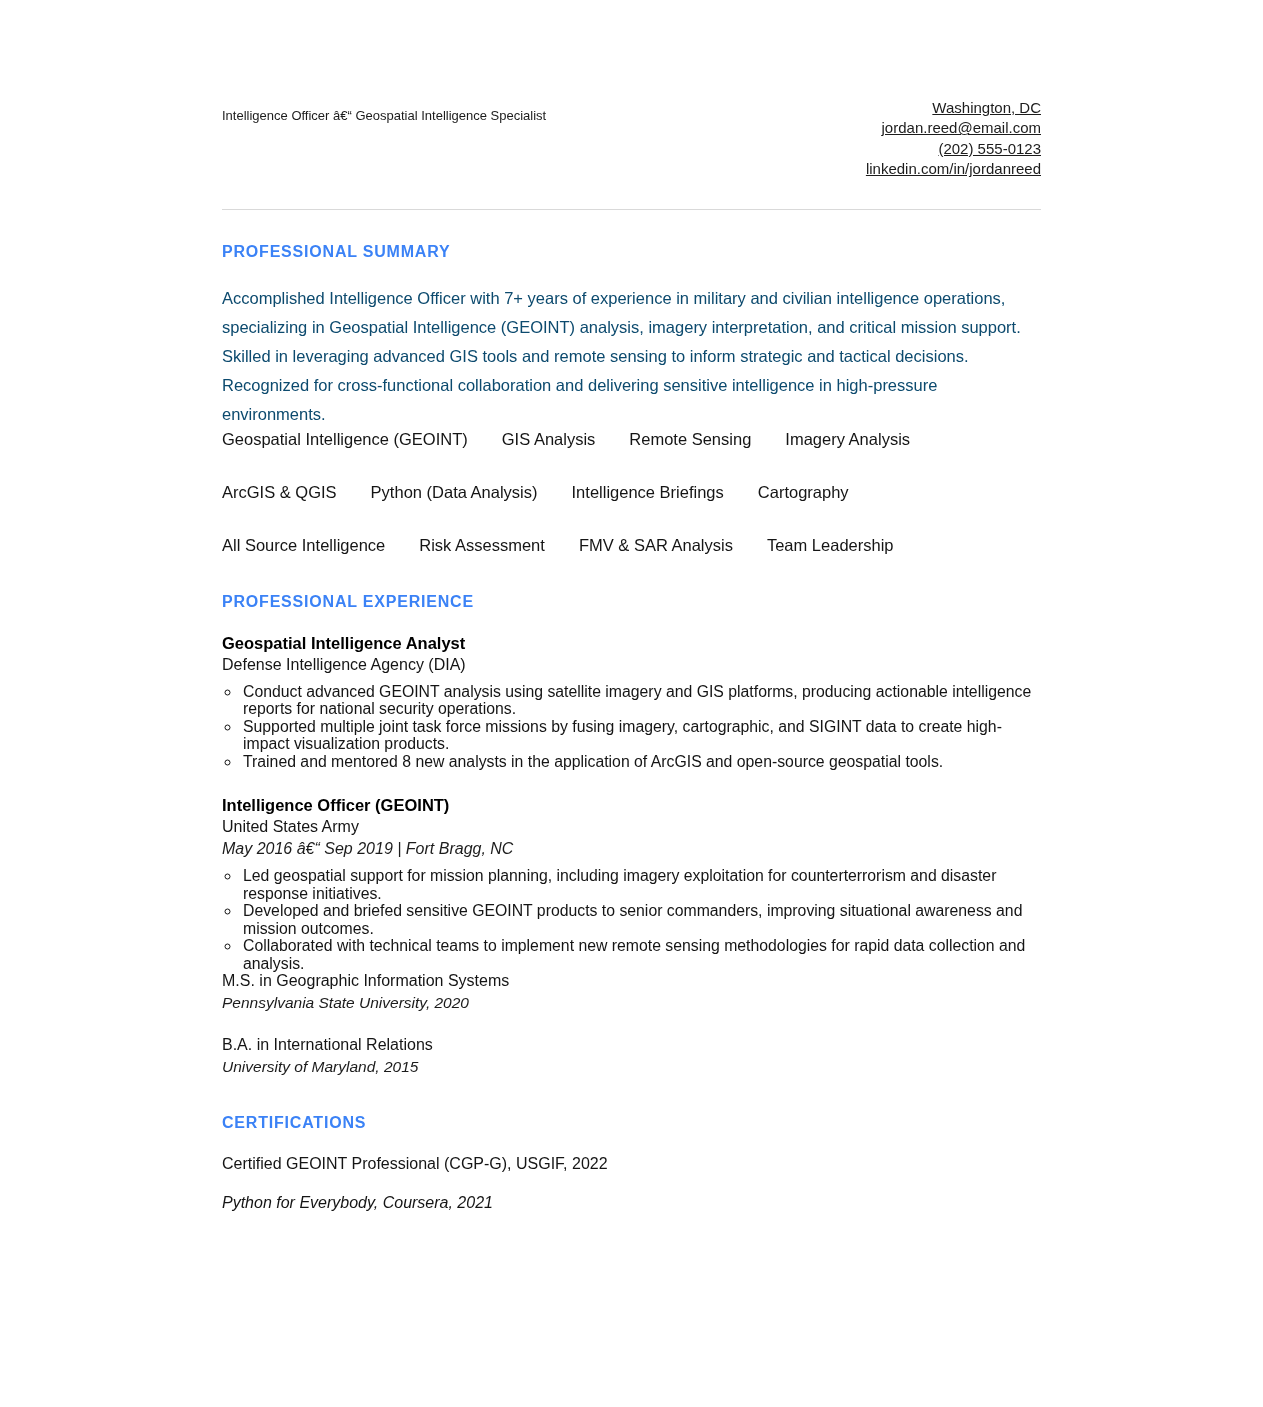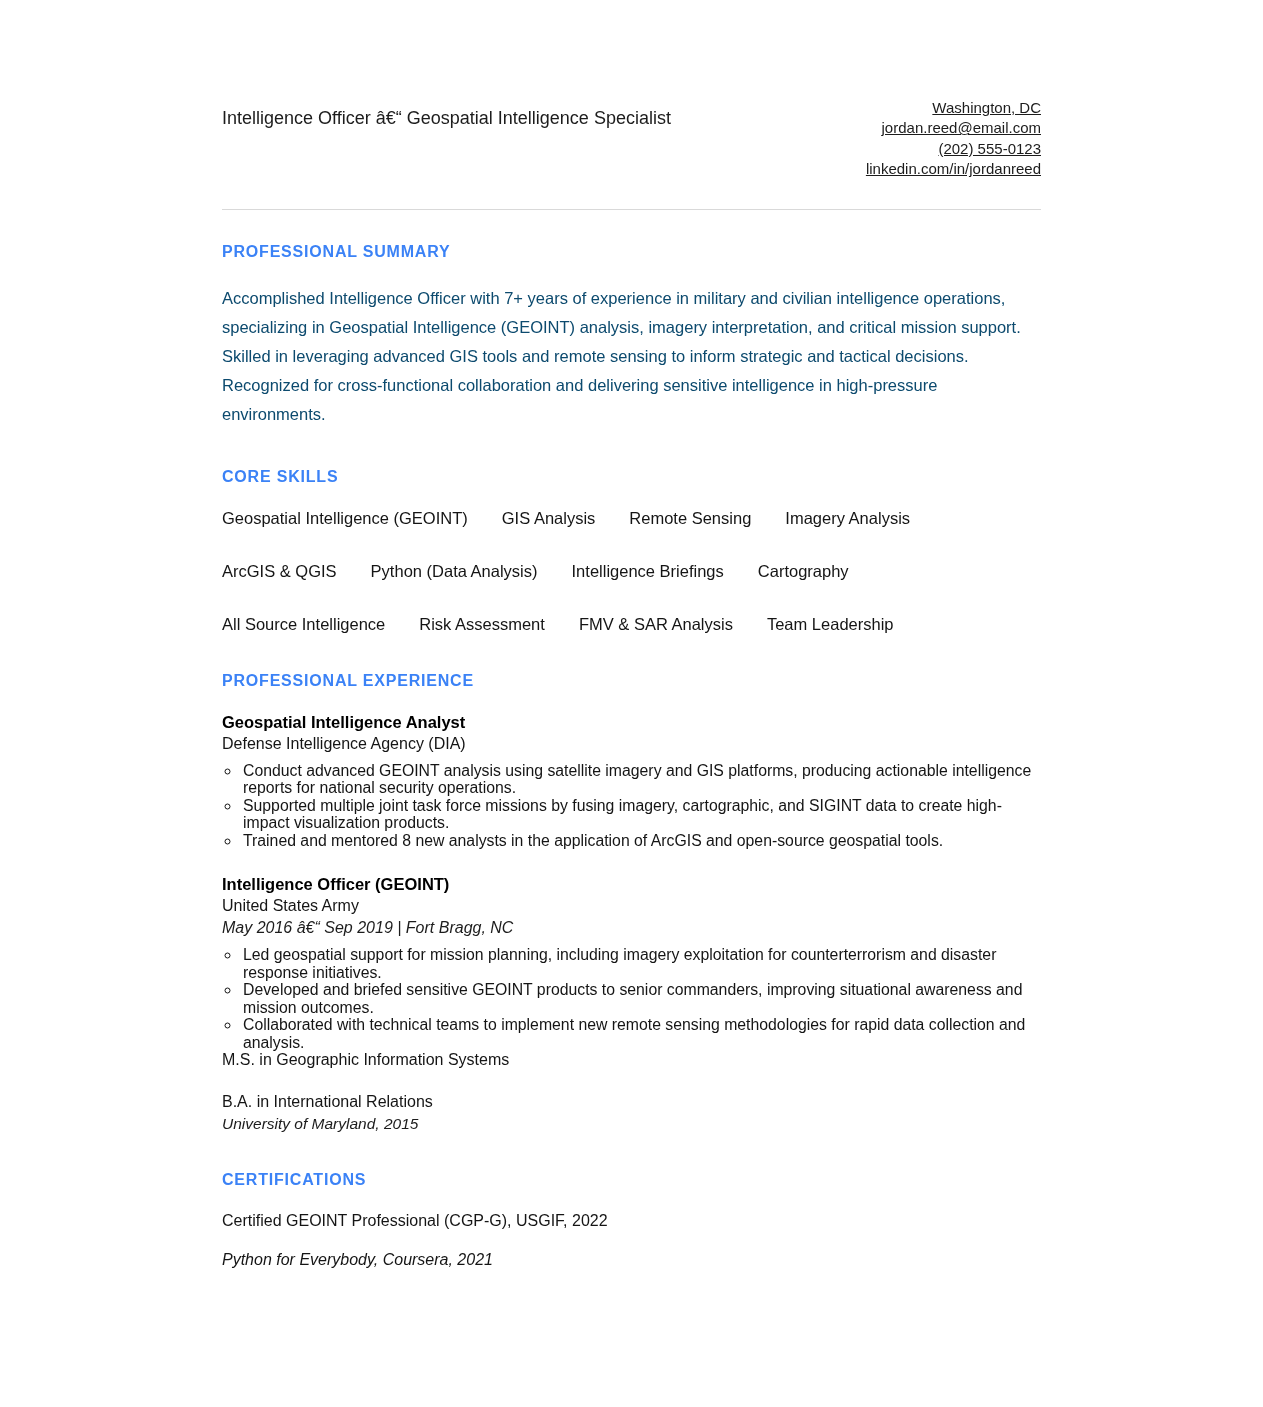--- a/index.html
+++ b/index.html
@@ -31,21 +31,21 @@
   .name {
     margin: 0;
     font-size: 40px;
     font-weight: 700;
     letter-spacing: 0.2px;
     color: #000;
     line-height: 1.15;
   }
   .subtitle {
     margin-top: 11px;
-    font-size: 18px;
+    font-size: 13px;
     color: #1c1c1c;
   }
   .contact {
     text-align: right;
     font-size: 15px;
     line-height: 1.16;
     color: #1c1c1c;
     padding-top: 2px;
   }
   .contact div { margin-bottom: 3px; text-decoration: underline; }
@@ -152,21 +152,20 @@
     </div>
 
     <hr class="header-rule">
 
     <section class="section-summary">
       <h2 class="section-heading">PROFESSIONAL SUMMARY</h2>
       <p class="summary-text">Accomplished Intelligence Officer with 7+ years of experience in military and civilian intelligence operations, specializing in Geospatial Intelligence (GEOINT) analysis, imagery interpretation, and critical mission support. Skilled in leveraging advanced GIS tools and remote sensing to inform strategic and tactical decisions. Recognized for cross-functional collaboration and delivering sensitive intelligence in high-pressure environments.</p>
     </section>
 
     <section class="section-skills">
-      <h2 class="section-heading">CORE SKILLS</h2>
       <div class="skills-list">
         <span>Geospatial Intelligence (GEOINT)</span>
         <span>GIS Analysis</span>
         <span>Remote Sensing</span>
         <span>Imagery Analysis</span>
         <span>ArcGIS &amp; QGIS</span>
         <span>Python (Data Analysis)</span>
         <span>Intelligence Briefings</span>
         <span>Cartography</span>
         <span>All Source Intelligence</span>
@@ -197,20 +196,21 @@
           <li>Led geospatial support for mission planning, including imagery exploitation for counterterrorism and disaster response initiatives.</li>
           <li>Developed and briefed sensitive GEOINT products to senior commanders, improving situational awareness and mission outcomes.</li>
           <li>Collaborated with technical teams to implement new remote sensing methodologies for rapid data collection and analysis.</li>
         </ul>
       </article>
     </section>
 
     <section class="section-education">
       <div class="edu-entry">
         <div class="edu-degree">M.S. in Geographic Information Systems</div>
+        <div class="edu-school">Pennsylvania State University, 2020</div>
       </div>
       <div class="edu-entry">
         <div class="edu-degree">B.A. in International Relations</div>
         <div class="edu-school">University of Maryland, 2015</div>
       </div>
     </section>
 
     <section class="section-certifications">
       <h2 class="section-heading">CERTIFICATIONS</h2>
       <p class="cert-line">Certified GEOINT Professional (CGP-G), USGIF, 2022</p>

